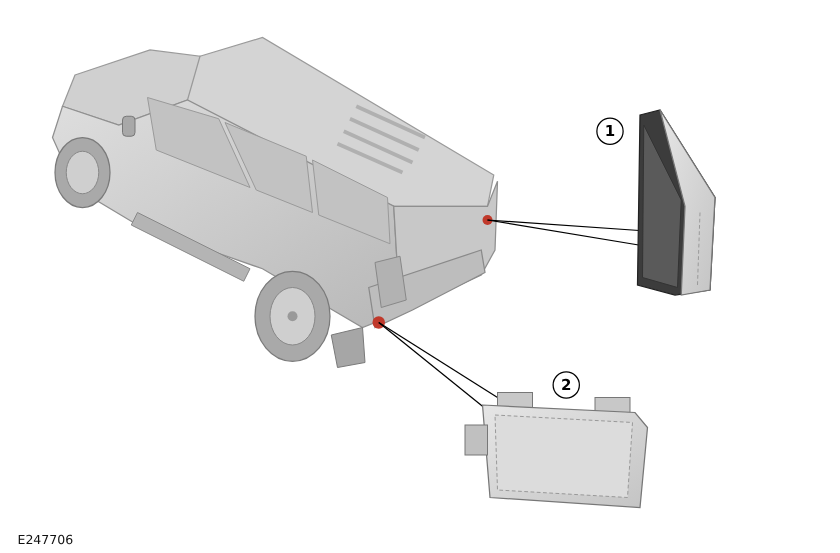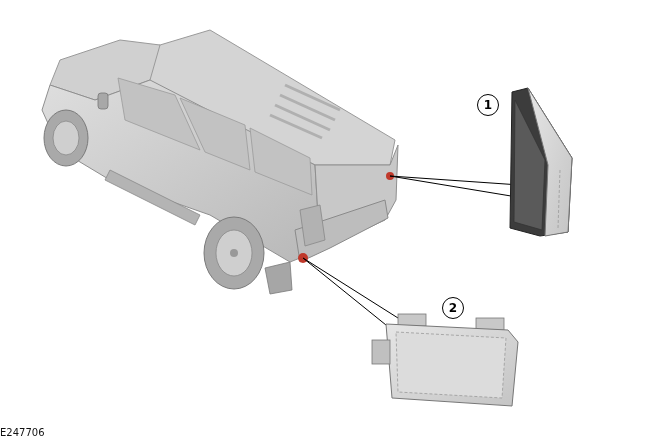--- a/index.html
+++ b/index.html
@@ -1,19 +1,19 @@
 <!DOCTYPE html>
 <html><head>
   <meta charset="utf-8">
   <style>
     html, body { margin: 0; padding: 0; background: #ffffff; }
     body { width: 672px; height: 442px; position: relative; overflow: hidden; font-family: "DejaVu Sans", sans-serif; }
     .canvas { position: absolute; left: 0; top: 0; width: 672px; height: 442px; }
     .callout { position: absolute; width: 22px; height: 22px; border: 1px solid #000; border-radius: 50%; background: #fff; display: flex; align-items: center; justify-content: center; font-size: 12px; font-weight: bold; color: #000; box-sizing: border-box; }
-    .figure-id { position: absolute; left: 0; top: 427px; font-size: 10px; color: #111; }
+    .figure-id { position: absolute; left: 14px; top: 427px; font-size: 10px; color: #111; }
   </style>
 </head>
 <body>
 
 <div class="canvas">
   <svg width="672" height="442" viewBox="0 0 672 442">
     <defs>
       <linearGradient id="bodyG" x1="0" y1="0" x2="1" y2="1">
         <stop offset="0" stop-color="#dedede"></stop>
         <stop offset="1" stop-color="#b8b8b8"></stop>

